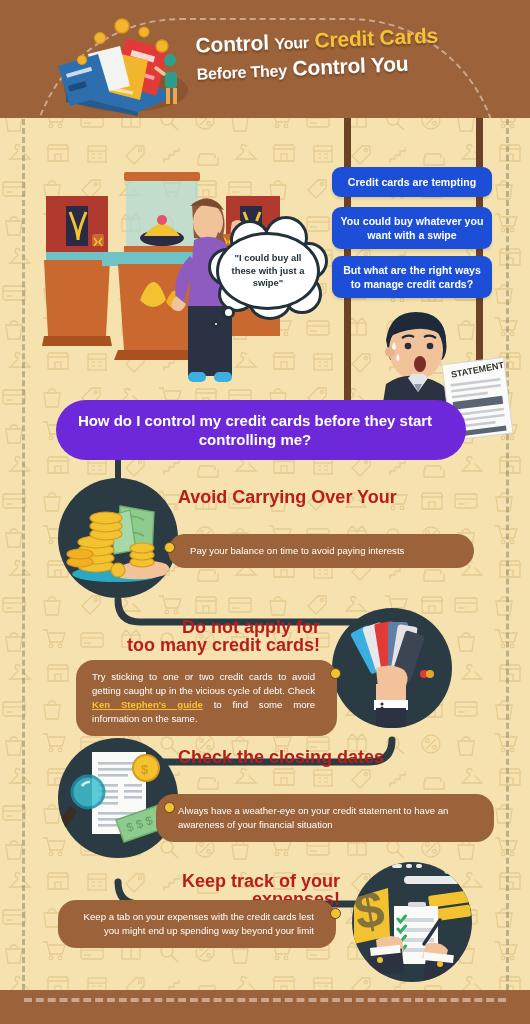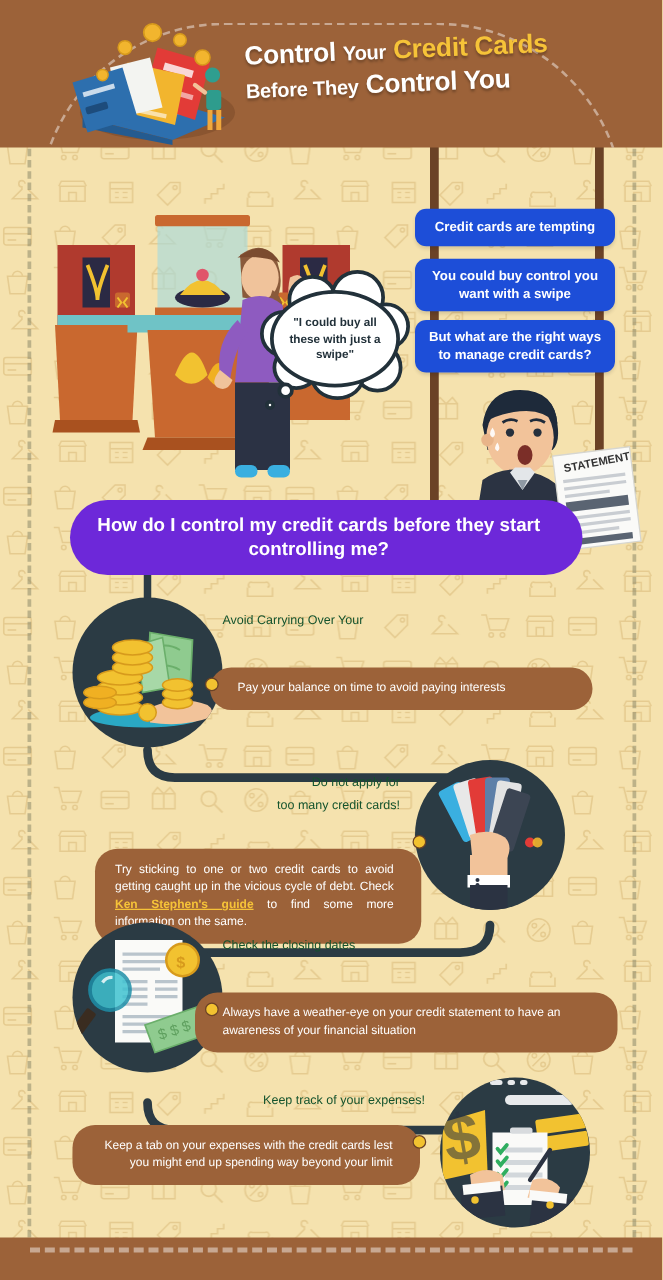--- a/index.html
+++ b/index.html
@@ -160,22 +160,22 @@
   .tip{ position:absolute; z-index:3; }
   .tip-circle{
     position:absolute;
     width:120px; height:120px;
     border-radius:50%;
     background:#2B3B44;
     overflow:hidden;
   }
   .tip-head{
     position:absolute;
-    color:#14532d;
-    font-size:10px; font-weight:normal;
+    color:#b91c1c;
+    font-size:18px; font-weight:bold;
     line-height:18px;
   }
   .tip-box{
     position:absolute;
     background:#9C6239;
     border-radius:18px;
     color:#fff;
     font-size:9.6px;
     line-height:14px;
     padding:10px 16px 10px 22px;
@@ -187,21 +187,21 @@
     border-radius:50%;
     background:#F2C230;
     border:1.5px solid #6B4226;
     z-index:5;
   }
   .link{
     color:#F6C338;
     text-decoration:underline;
     font-weight:bold;
   }
-  .just{ text-align:justify;margin-top:19px; }
+  .just{ text-align:justify; }
   .tright{ text-align:right; }
 </style>
 </head>
 <body>
 
 <div id="page">
 
   <svg class="bg-pattern" viewBox="0 0 530 1024" xmlns="http://www.w3.org/2000/svg">
     <defs>
       <g id="ic-bag">
@@ -400,21 +400,21 @@
       </div>
       <div class="tail1"></div>
       <div class="tail2"></div>
     </div>
 
     <div class="posts">
       <div class="post p1"></div>
       <div class="post p2"></div>
     </div>
     <div class="sign s1">Credit cards are tempting</div>
-    <div class="sign s2">You could buy control you want with a swipe</div>
+    <div class="sign s2">You could buy whatever you want with a swipe</div>
     <div class="sign s3">But what are the right ways to manage credit cards?</div>
 
     <svg class="businessman" viewBox="0 0 150 140" xmlns="http://www.w3.org/2000/svg">
 
       <path d="M18 34 q4 -28 30 -28 q28 0 30 28 q2 14 -4 20 l-52 0 z" fill="#1E2A3A"></path>
 
       <ellipse cx="48" cy="44" rx="27" ry="30" fill="#F2C39A"></ellipse>
 
       <circle cx="22" cy="46" r="5" fill="#E8B489"></circle>
 

